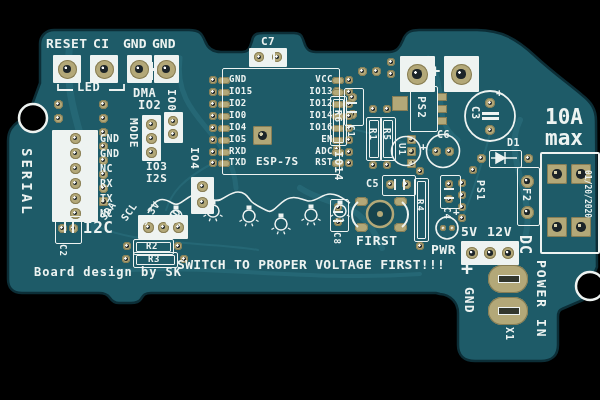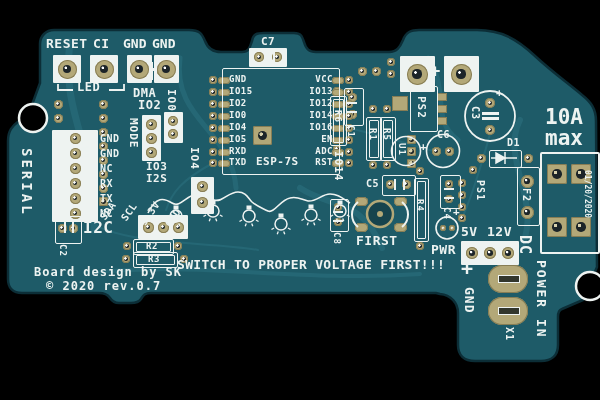--- a/index.html
+++ b/index.html
@@ -254,21 +254,20 @@
   <div class="l" style="left:487px;top:225px;font-size:13px">12V</div>
   <div class="l v" style="left:517px;top:235px;font-size:15px">DC</div>
   <div class="l" style="left:461px;top:258px;font-size:20px">+</div>
   <div class="l v" style="left:463px;top:287px;font-size:13px">GND</div>
   <div class="l v" style="left:535px;top:260px;font-size:13px;letter-spacing:2px">POWER IN</div>
   <div class="l" style="left:545px;top:107px;font-size:21px;letter-spacing:0">10A</div>
   <div class="l" style="left:545px;top:128px;font-size:21px;letter-spacing:0">max</div>
 
   <div class="l" style="left:177px;top:258px;font-size:13px;letter-spacing:.3px">SWITCH TO PROPER VOLTAGE FIRST!!!</div>
   <div class="l" style="left:34px;top:266px;font-size:12px;letter-spacing:1px">Board design by SK</div>
-  <div class="l" style="left:46px;top:280px;font-size:12px;letter-spacing:1px">© 2020 rev.0.7</div>
   <div class="l v" style="left:583px;top:170px;font-size:8px;letter-spacing:0">01/20/2020</div>
 
 <div class="pad" style="left: 53.5px; top: 99.5px; width: 9px; height: 9px;"></div>
     <div class="pad" style="left: 53.5px; top: 113.5px; width: 9px; height: 9px;"></div>
     <div class="pad" style="left: 98.5px; top: 99.5px; width: 9px; height: 9px;"></div>
     <div class="pad" style="left: 98.5px; top: 113.5px; width: 9px; height: 9px;"></div>
     <div class="pad" style="left: 98.5px; top: 127.5px; width: 9px; height: 9px;"></div>
     <div class="pad" style="left: 98.5px; top: 141.5px; width: 9px; height: 9px;"></div>
     <div class="pad" style="left: 98.5px; top: 155.5px; width: 9px; height: 9px;"></div>
     <div class="pad" style="left: 98.5px; top: 169.5px; width: 9px; height: 9px;"></div>

